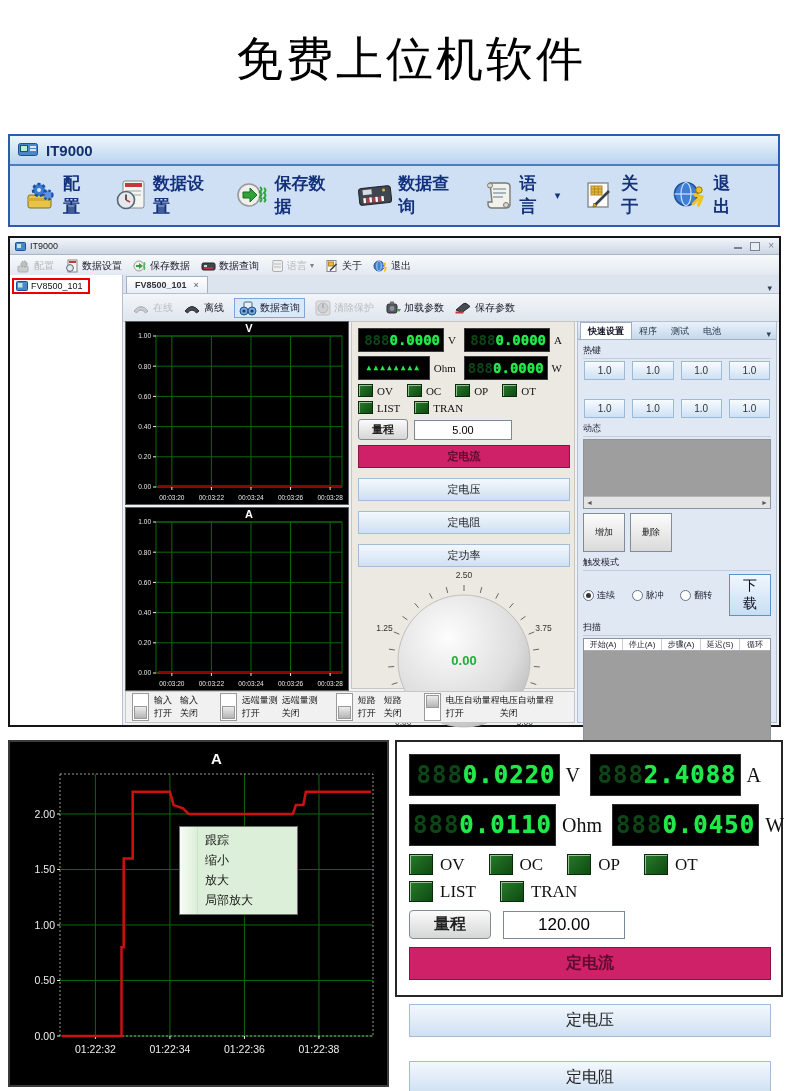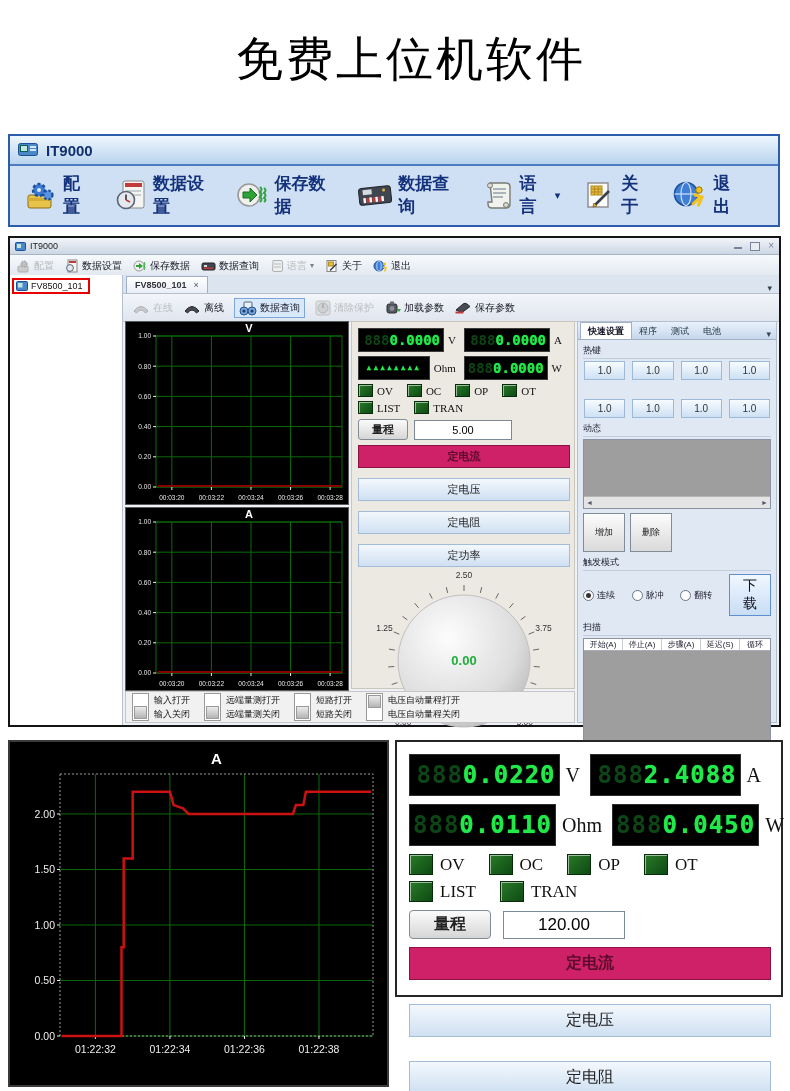--- a/index.html
+++ b/index.html
@@ -86,21 +86,21 @@
   .dl-btn{margin-left:auto;font-size:14px;padding:2px 9px;background:linear-gradient(#f0f7ff,#c8ddf4);border:1px solid #5f8fd0;color:#112;cursor:pointer;}
   .rp-bottom{display:flex;gap:5px;align-items:center;margin-top:4px;}
   .run-btn{margin-left:auto;font-size:10px;padding:2px 17px;background:linear-gradient(#eef6ff,#c8ddf6);border:1px solid #5f8fd0;color:#112;cursor:pointer;}
   
   .io-strip{position:absolute;left:0;top:370px;width:450px;height:32px;background:#f1f1f1;border:1px solid #c6c6c6;display:flex;align-items:center;padding:0 6px;box-sizing:border-box;}
   .io-group{display:flex;align-items:center;gap:5px;margin-right:14px;}
   .io-toggle{width:15px;height:26px;border:1px solid #9a9a9a;background:#fff;position:relative;flex:none;cursor:pointer;}
   .io-half{position:absolute;left:1px;right:1px;height:11px;background:linear-gradient(#ececec,#b4b4b4);border:1px solid #9a9a9a;}
   .io-half.top{top:1px;}
   .io-half.bot{bottom:1px;}
-  .io-lbls{display:flex;flex-direction:column;justify-content:space-between;height:27px;font-size:9px;color:#111;align-items:flex-end;}
+  .io-lbls{display:flex;flex-direction:row;justify-content:space-between;height:27px;font-size:9px;color:#111;}
   
   .zoomchart{position:absolute;left:8px;top:740px;width:381px;height:347px;background:#000;border:2px solid #3a3a3a;box-sizing:border-box;}
   .ctxmenu{position:absolute;left:169px;top:84px;width:117px;height:87px;background:#dcefd8;border:1px solid #6f6f6f;box-shadow:1px 2px 3px rgba(0,0,0,.55);display:flex;}
   .ctx-gutter{width:17px;background:linear-gradient(90deg,#f7fcf5,#dcefd8);border-right:1px solid #cfe3ca;}
   .ctx-items{flex:1;display:flex;flex-direction:column;justify-content:space-around;padding:3px 0 3px 7px;}
   .ctx-item{font-size:12px;color:#151515;cursor:pointer;}
   
   .zoomdisp{position:absolute;left:395px;top:740px;width:388px;height:257px;background:#fff;border:2px solid #262626;box-sizing:border-box;padding:8px 10px 0 12px;}
   .lcd.big{width:166px;height:42px;font-size:24px;letter-spacing:1px;border:1px solid #2e2e2e;}
   .unit.big{font-size:20px;margin:0 10px 0 6px;}
@@ -717,20 +717,29 @@
           <text x="159.92261904761702" y="310.5" text-anchor="middle" font-size="10.5" fill="#eeeeee" font-family="Liberation Sans, sans-serif">01:22:34</text>
           <line x1="159.92261904761702" x2="159.92261904761702" y1="294" y2="297" stroke="#eeeeee"></line>
           <text x="234.4464285714298" y="310.5" text-anchor="middle" font-size="10.5" fill="#eeeeee" font-family="Liberation Sans, sans-serif">01:22:36</text>
           <line x1="234.4464285714298" x2="234.4464285714298" y1="294" y2="297" stroke="#eeeeee"></line>
           <text x="308.9702380952425" y="310.5" text-anchor="middle" font-size="10.5" fill="#eeeeee" font-family="Liberation Sans, sans-serif">01:22:38</text>
           <line x1="308.9702380952425" x2="308.9702380952425" y1="294" y2="297" stroke="#eeeeee"></line>
           <text x="206.5" y="22" text-anchor="middle" font-size="15" font-weight="bold" fill="#ffffff" font-family="Liberation Sans, sans-serif">A</text>
           <path d="M51.9 294.0 L111.5 294.0 L111.5 205.2 L113.7 205.2 L113.7 116.4 L122.7 116.4 L122.7 49.8 L159.9 49.8 L163.6 63.1 L173.0 66.4 L178.6 72.0 L282.9 72.0 L285.9 63.1 L293.3 63.1 L295.9 49.8 L361.1 49.8" fill="none" stroke="#cc1111" stroke-width="2.5"></path>
         </svg>
       </div>
+    <div class="ctxmenu">
+      <div class="ctx-gutter"></div>
+      <div class="ctx-items">
+        <span class="ctx-item">跟踪</span>
+        <span class="ctx-item">缩小</span>
+        <span class="ctx-item">放大</span>
+        <span class="ctx-item">局部放大</span>
+      </div>
+    </div>
   </div>
 
   <div class="zoomdisp">
     <div class="lcd-row">
       <div class="lcd big">
           <span class="dim">888</span>
           <span class="lit">0.0220</span>
         </div>
       <span class="unit big">V</span>
       <div class="lcd big">

